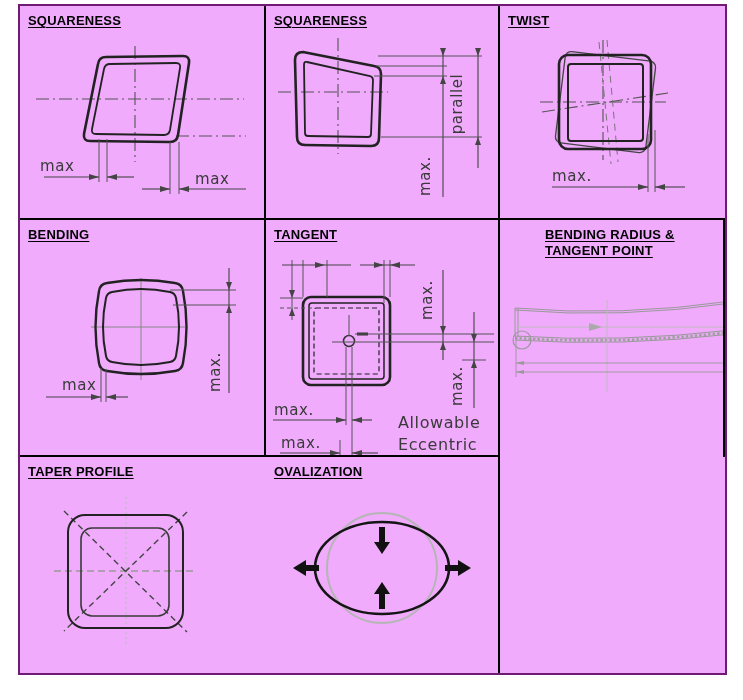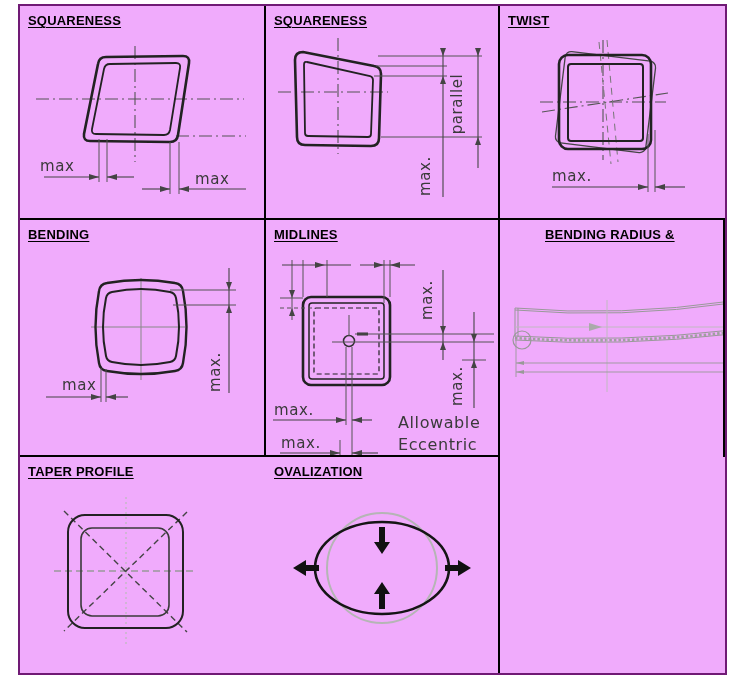--- a/index.html
+++ b/index.html
@@ -142,21 +142,21 @@
             <polygon points="71,174 71,180 81,177" stroke="none"></polygon>
         <path d="M86,177 H108" fill="none"></path>
             <polygon points="96,174 96,180 86,177" stroke="none"></polygon>
       </g>
       <text class="cad-label" x="200" y="152" text-anchor="middle" transform="rotate(-90 200 152)">max.</text>
       <text class="cad-label" x="42" y="170">max</text>
     </svg>
   </div>
 
   <div class="cell">
-    <div class="cell-title"><span>MIDLINES</span></div>
+    <div class="cell-title"><span>TANGENT</span></div>
     <svg class="diagram" width="232" height="235" viewBox="0 0 232 235">
       <g stroke="#222" fill="none">
         <rect x="37" y="77" width="87" height="88" rx="8" stroke-width="2.6"></rect>
         <rect x="43" y="83" width="75" height="76" rx="3" stroke-width="1.5"></rect>
         <rect x="48" y="88" width="65" height="66" rx="2" stroke-width="1.2" stroke-dasharray="5,3"></rect>
       </g>
       <circle cx="83" cy="121" r="5.5" fill="none" stroke="#333" stroke-width="1.5"></circle>
       <path d="M91,114 H102" stroke="#333" stroke-width="3" fill="none"></path>
       <g stroke="#555" stroke-width="1" fill="none">
         <path d="M83,95 V116"></path>
@@ -203,20 +203,21 @@
       <text class="cad-label" x="15" y="228">max.</text>
       <text class="cad-note" x="132" y="208">Allowable</text>
       <text class="cad-note" x="132" y="230">Eccentric</text>
     </svg>
   </div>
 
 
   <div class="cell last-row">
     <div class="cell-title">
       <span class="tline">BENDING RADIUS &amp;</span>
+      <span class="tline">TANGENT POINT</span>
     </div>
     <svg class="diagram" width="244" height="214" viewBox="0 0 244 214">
       <g stroke="#999" stroke-width="1" fill="none">
         <path d="M15,88 Q120,97 232,81"></path>
         <path d="M15,90 Q120,99 232,83"></path>
         <path d="M15,88 V117"></path>
             <path d="M18,88 V117"></path>
         <path d="M15,116 Q120,123 232,110"></path>
         <path d="M15,120 Q120,127 232,114"></path>
       </g>

